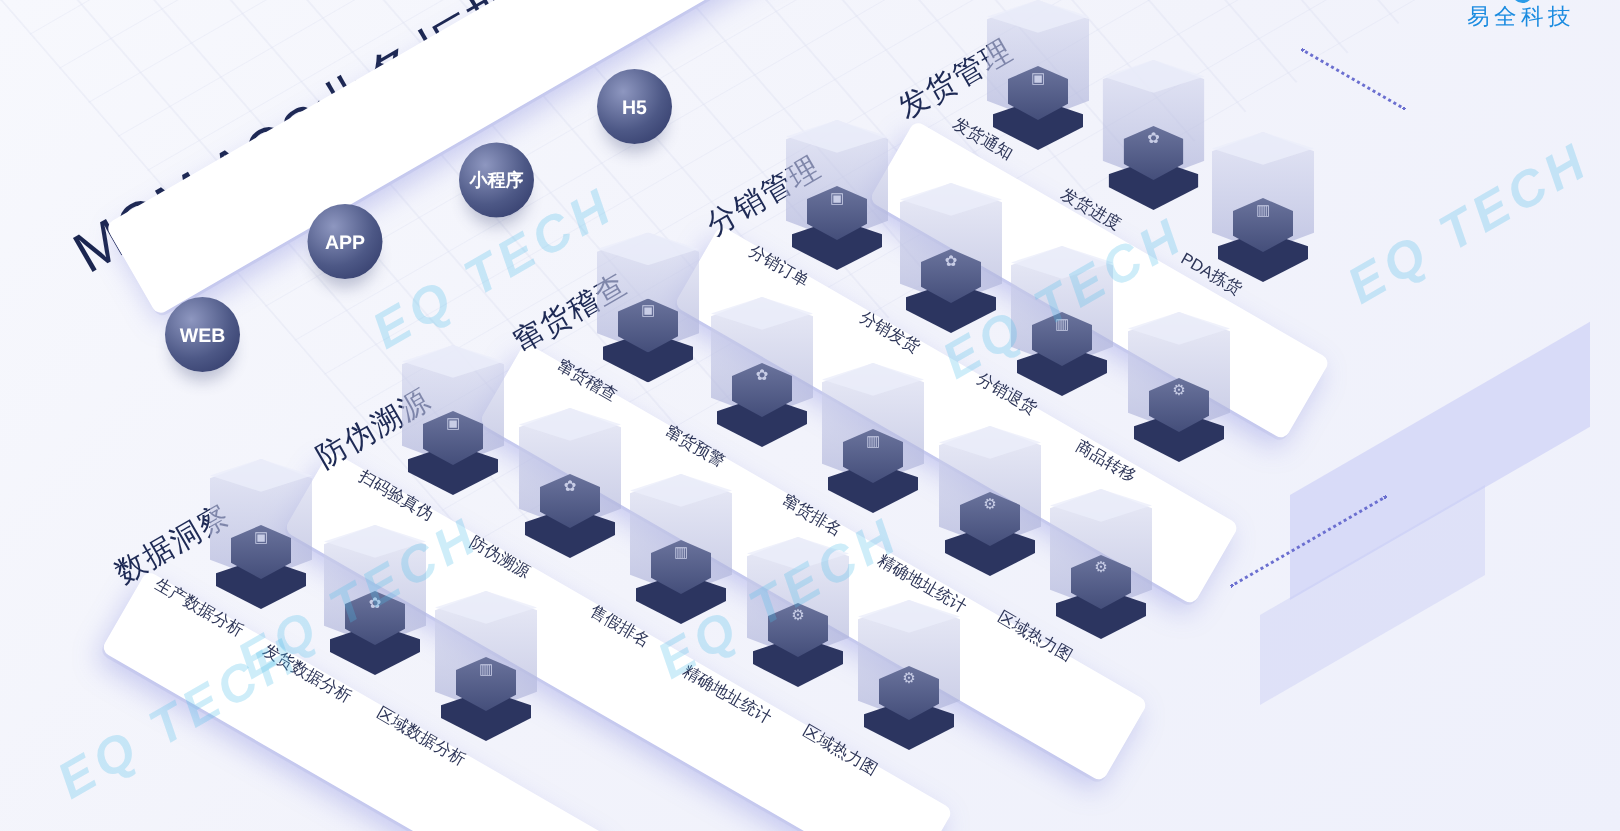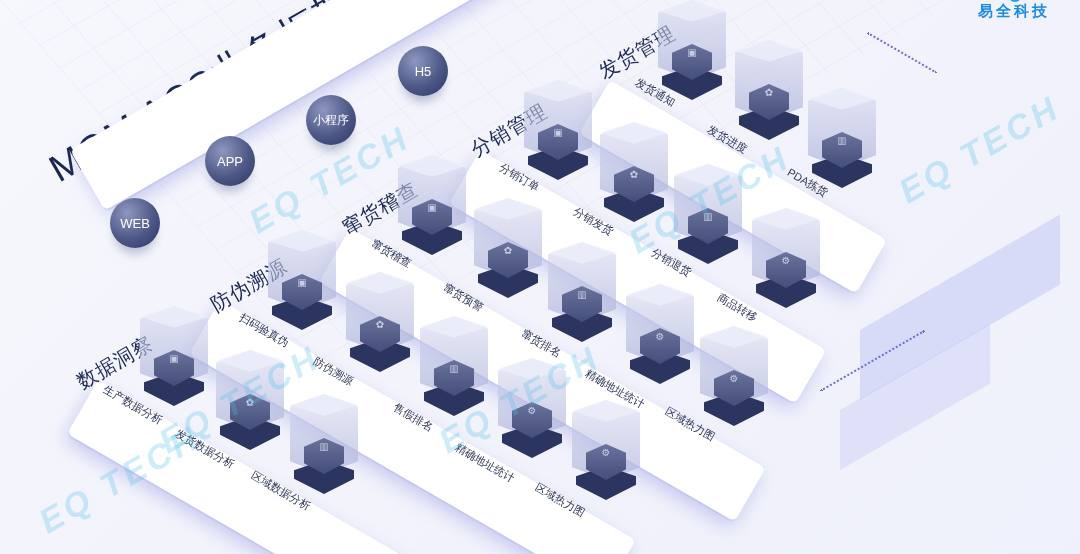--- a/index.html
+++ b/index.html
@@ -4,30 +4,30 @@
 <style>
   html,body{margin:0;padding:0;}
   body{width:1080px;height:554px;overflow:hidden;position:relative;
     background:linear-gradient(135deg,#f7f8fd 0%,#f2f3fb 50%,#eef0fb 100%);
     font-family:"Liberation Sans","DejaVu Sans",sans-serif;}
   .grid{position:absolute;left:0;top:0;width:1080px;height:554px;
     background-image:linear-gradient(rgba(200,205,230,.35) 1px,transparent 1px),
                      linear-gradient(90deg,rgba(200,205,230,.35) 1px,transparent 1px);
     background-size:34px 34px;
     transform:skewY(-30deg) skewX(30deg);transform-origin:0 0;opacity:.55;}
-  .logo{position:absolute;left:978px;top:2px;color:#1a8be0;font-weight:bold;font-size:15px;letter-spacing:3px;}
+  .logo{position:absolute;left:978px;top:2px;color:#1a8be0;font-weight:normal;font-size:15px;letter-spacing:3px;}
   .logo-dot{position:absolute;left:1008px;top:-6px;width:14px;height:8px;border-radius:0 0 8px 8px;background:#2a9be8;}
   .title{position:absolute;left:40px;top:150px;font-size:38px;color:#1b2650;
     transform-origin:0 0;transform:rotate(-30deg);white-space:nowrap;letter-spacing:1px;}
   .plate{position:absolute;background:#fff;border-radius:6px;
     box-shadow:0 8px 18px rgba(120,125,220,.35),0 2px 0 #e4e6f5;}
   .ball{position:absolute;width:50px;height:50px;border-radius:50%;
     background:radial-gradient(circle at 35% 30%,#8e97c0,#4d5886 55%,#2c3564);
     color:#fff;font-size:13px;display:flex;align-items:center;justify-content:center;
-    box-shadow:0 10px 10px -4px rgba(60,70,120,.3);}
+    box-shadow:0 10px 10px -4px rgba(60,70,120,.3);font-weight:bold;}
   .section{position:absolute;font-size:20px;color:#1e2a55;transform-origin:0 0;
     transform:rotate(-30deg);white-space:nowrap;letter-spacing:1px;}
   .item-label{position:absolute;font-size:11px;color:#2d3558;transform-origin:0 0;
     transform:rotate(30deg);white-space:nowrap;}
   .cube{position:absolute;width:68px;height:110px;}
   .cube .glass{position:absolute;left:0;top:0;width:68px;height:80px;
     background:linear-gradient(180deg,rgba(215,218,240,.55),rgba(170,175,215,.65));
     clip-path:polygon(50% 0,100% 16%,100% 84%,50% 100%,0 84%,0 16%);}
   .cube .glass-top{position:absolute;left:0;top:0;width:68px;height:26px;
     background:rgba(235,237,250,.8);clip-path:polygon(50% 0,100% 42%,50% 84%,0 42%);}

